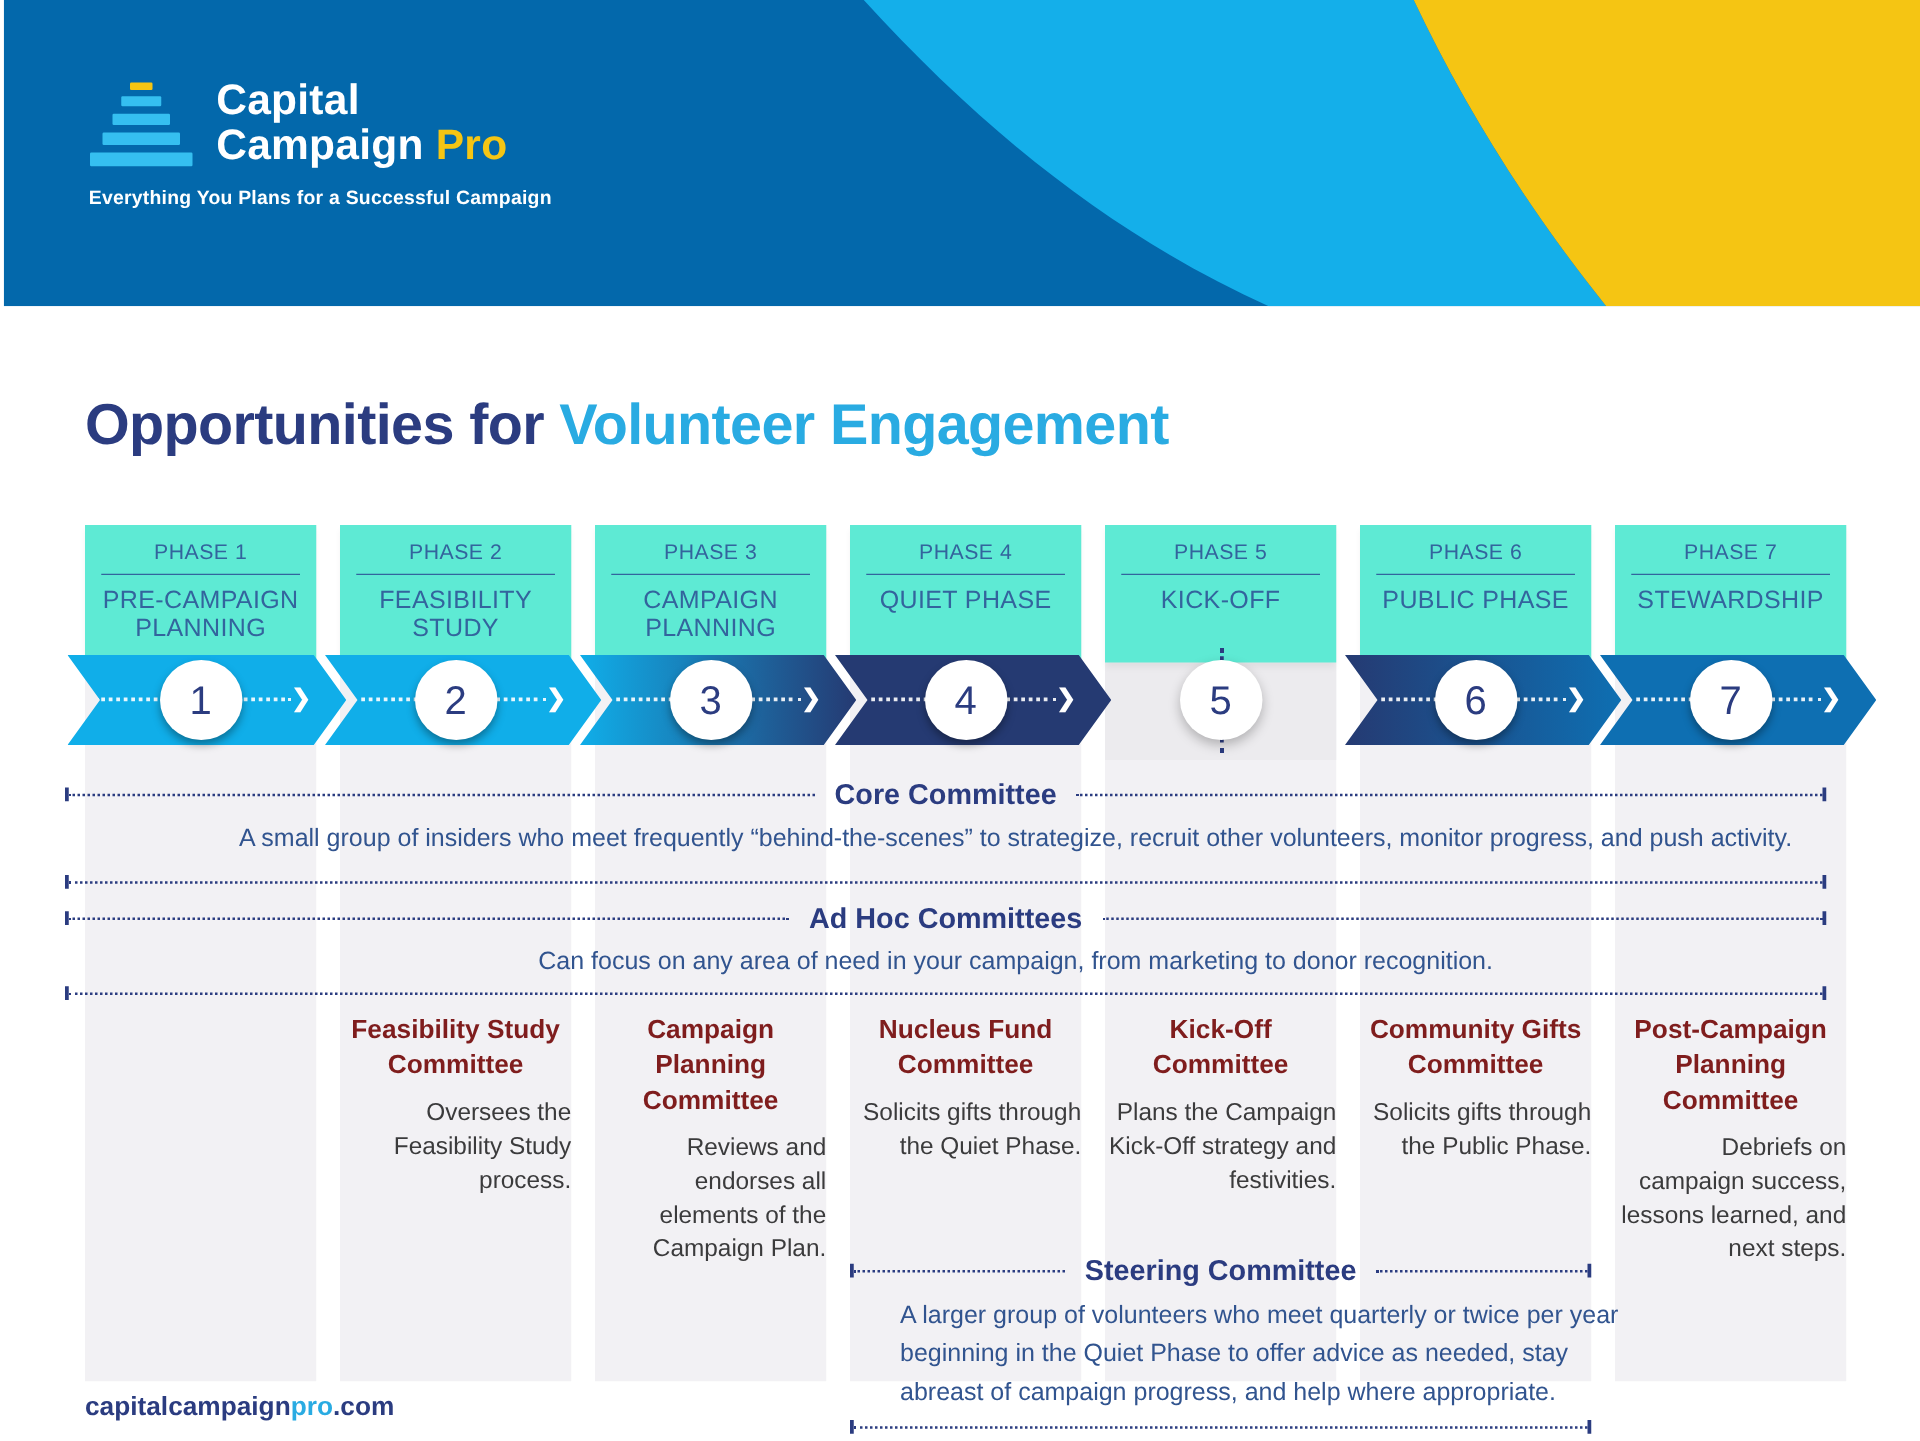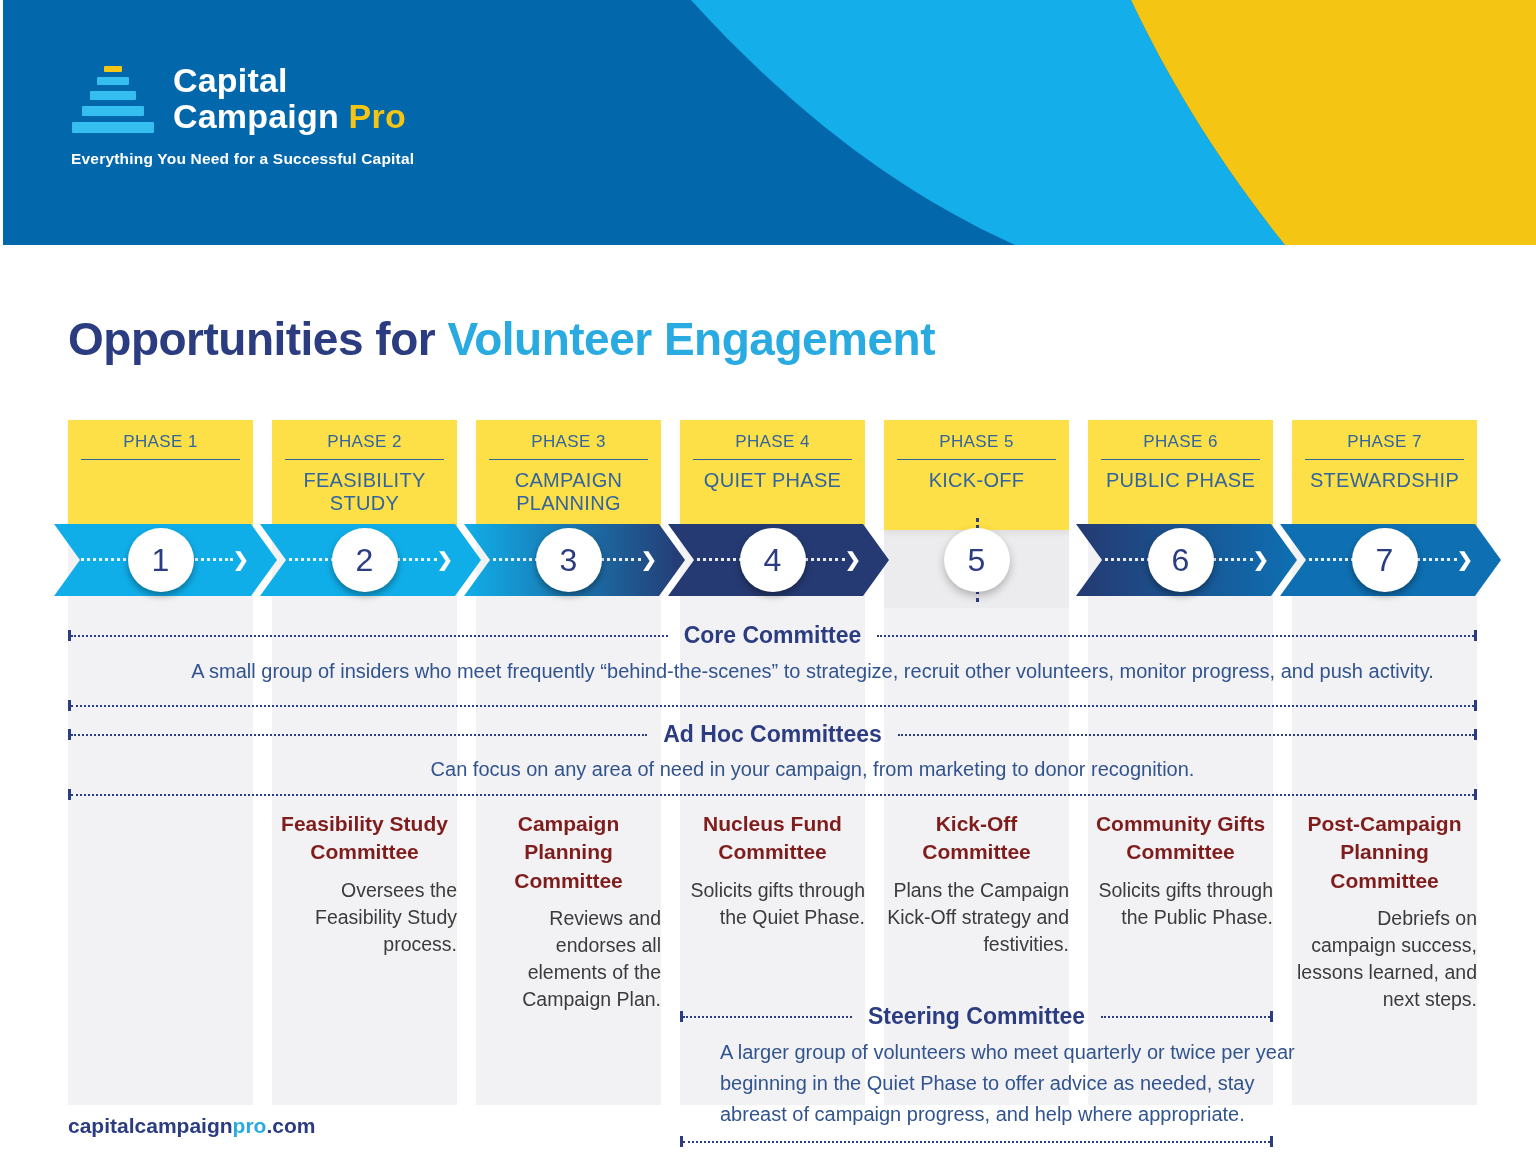--- a/index.html
+++ b/index.html
@@ -29,21 +29,21 @@
   .grid7{position:absolute;left:68px;width:1409px;display:grid;grid-template-columns:repeat(7,1fr);column-gap:19px;}
 
   
   .strips{top:420px;height:685px;z-index:1;}
   .strip{background:#F2F1F4;position:relative;}
   .strip .hd-ext{position:absolute;left:0;top:110px;width:100%;height:78px;background:#ECEBEE;display:none;}
   .strip.ph5 .hd-ext{display:block;}
 
   
   .phase-heads{top:420px;z-index:2;}
-  .phase-head{background:#fde047;height:110px;text-align:center;color:#33649D;
+  .phase-head{background:#5eead4;height:110px;text-align:center;color:#33649D;
               box-shadow:0 4px 5px rgba(0,0,0,0.05);padding-top:12px;box-sizing:border-box;}
   .phase-label{font-size:17px;letter-spacing:0.4px;}
   .phase-rule{width:86%;margin:7px auto 9px auto;border:none;border-top:1.5px solid #33649D;}
   .phase-name{font-size:20px;letter-spacing:0.3px;line-height:1.15;}
 
   
   .arrows{top:524px;height:72px;z-index:3;}
   .acell{position:relative;height:72px;}
   .arrow{position:absolute;top:0;left:-12px;width:calc(100% + 36px);height:72px;
          clip-path:polygon(0 0, calc(100% - 26px) 0, 100% 50%, calc(100% - 26px) 100%, 0 100%, 26px 50%);
@@ -59,21 +59,21 @@
   .num-circle{position:absolute;left:50%;top:50%;transform:translate(-50%,-50%);
               width:66px;height:64px;border-radius:50%;background:#ffffff;
               box-shadow:0 4px 7px rgba(0,0,0,0.35);display:flex;align-items:center;justify-content:center;
               color:#2B3C80;font-size:32px;z-index:4;}
   .acell .num-circle{z-index:4;}
   .no-arrow .vdots{position:absolute;left:50%;top:-6px;bottom:-6px;width:0;
                    border-left:3px dotted #2B3C80;transform:translateX(-1px);}
   .no-arrow .num-circle{box-shadow:0 4px 9px rgba(0,0,0,0.25);}
 
   
-  .sec-row{position:absolute;left:68px;width:1409px;display:flex;align-items:center;z-index:2;}
+  .sec-row{position:absolute;left:52px;width:1409px;display:flex;align-items:center;z-index:2;}
   .sec-row .tick{width:3px;height:11px;background:#2B3C80;flex:0 0 auto;}
   .sec-row .dots{flex:1 1 auto;border-top:2px dotted #2B3C80;height:0;}
   .sec-row .sec-title{flex:0 0 auto;margin:0 16px;color:#2B3C80;font-weight:bold;font-size:23px;}
   .sec-desc{position:absolute;color:#31548F;font-size:20px;z-index:2;margin-left:40px;}
   .sec-desc.center{left:68px;width:1409px;text-align:center;}
 
   
   .steer-row{left:680px;width:593px;}
   .steer-desc{left:680px;width:585px;text-align:left;line-height:1.55;}
 
@@ -104,21 +104,21 @@
           <div class="bar b2"></div>
           <div class="bar b3"></div>
         <div class="bar b4"></div>
           <div class="bar b5"></div>
       </div>
       <div class="logo-text">
         <span>Capital</span><br>
         <span>Campaign </span><span class="pro">Pro</span>
       </div>
     </div>
-    <div class="tagline">Everything You Need for a Successful Capital</div>
+    <div class="tagline">Everything You Plans for a Successful Campaign</div>
   </div>
 
   <div class="main-title">
     <span>Opportunities for </span><span class="accent">Volunteer Engagement</span>
   </div>
 
   <div class="grid7 strips">
     <div class="strip"></div>
     <div class="strip"></div>
     <div class="strip"></div>
@@ -127,20 +127,21 @@
         <div class="hd-ext"></div>
       </div>
     <div class="strip"></div>
     <div class="strip"></div>
   </div>
 
   <div class="grid7 phase-heads">
     <div class="phase-head">
       <div class="phase-label">PHASE 1</div>
       <hr class="phase-rule">
+        <div class="phase-name">PRE-CAMPAIGN PLANNING</div>
     </div>
     <div class="phase-head">
       <div class="phase-label">PHASE 2</div>
       <hr class="phase-rule">
         <div class="phase-name">FEASIBILITY STUDY</div>
     </div>
     <div class="phase-head">
       <div class="phase-label">PHASE 3</div>
       <hr class="phase-rule">
         <div class="phase-name">CAMPAIGN PLANNING</div>

